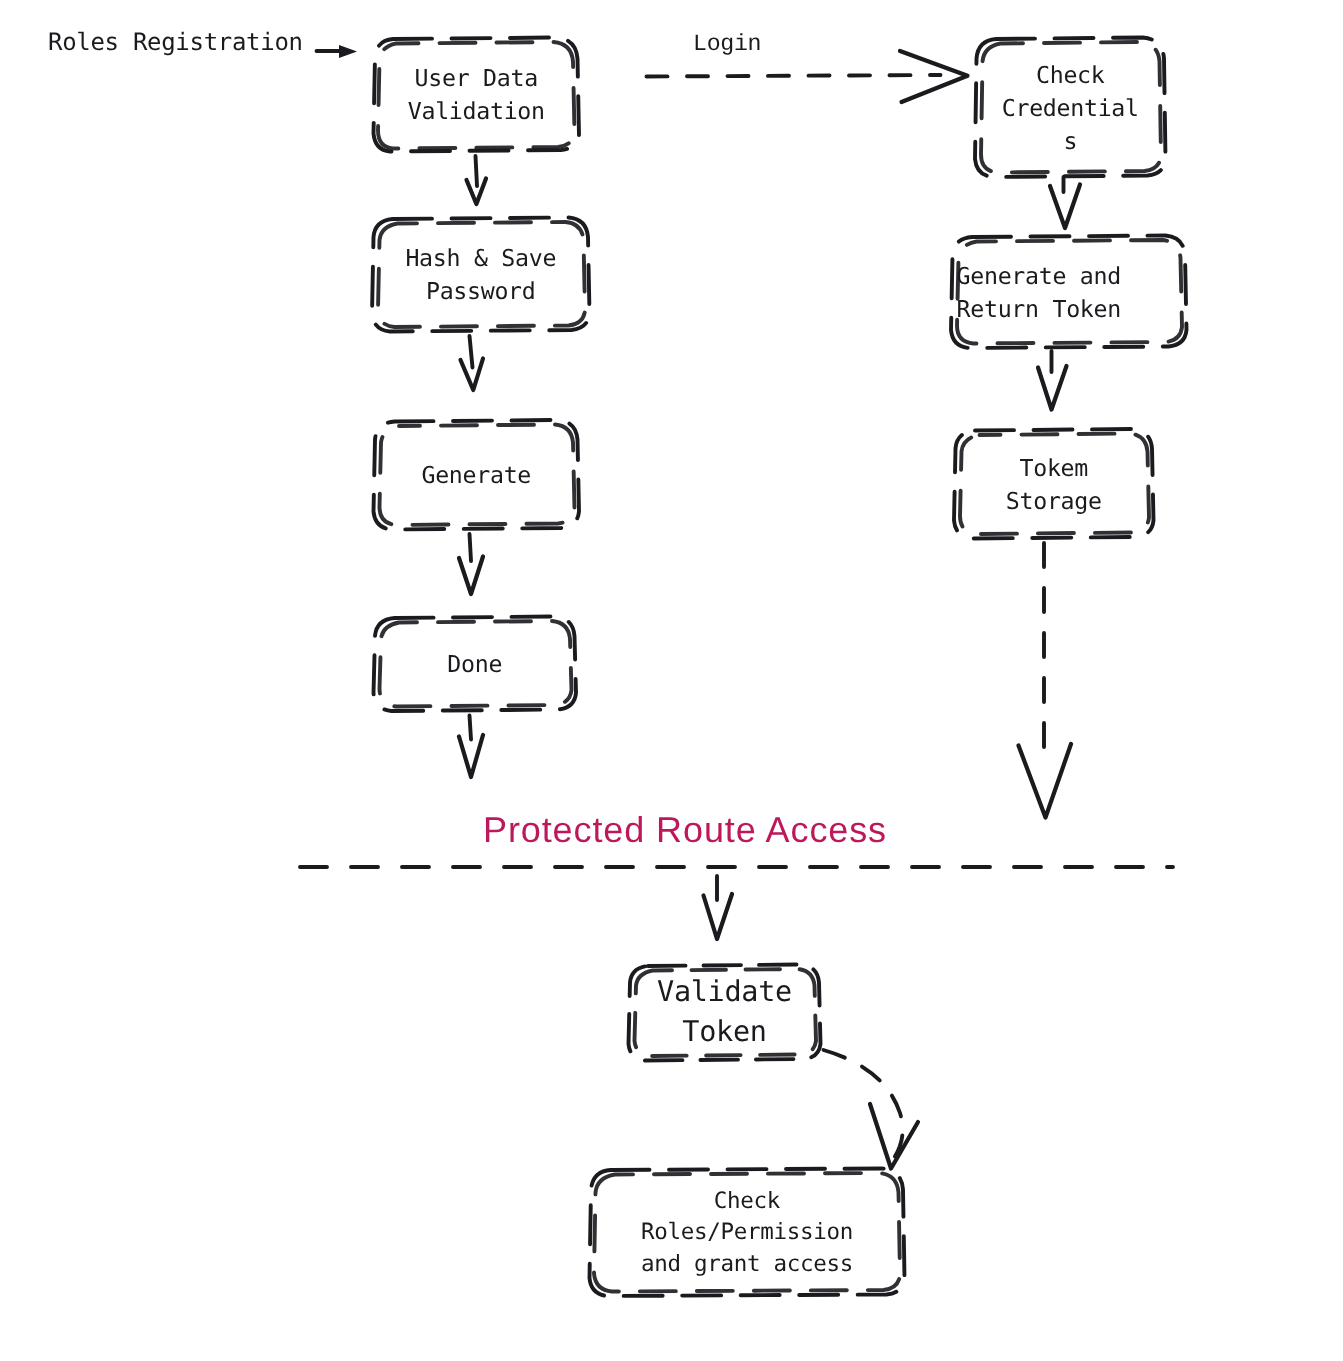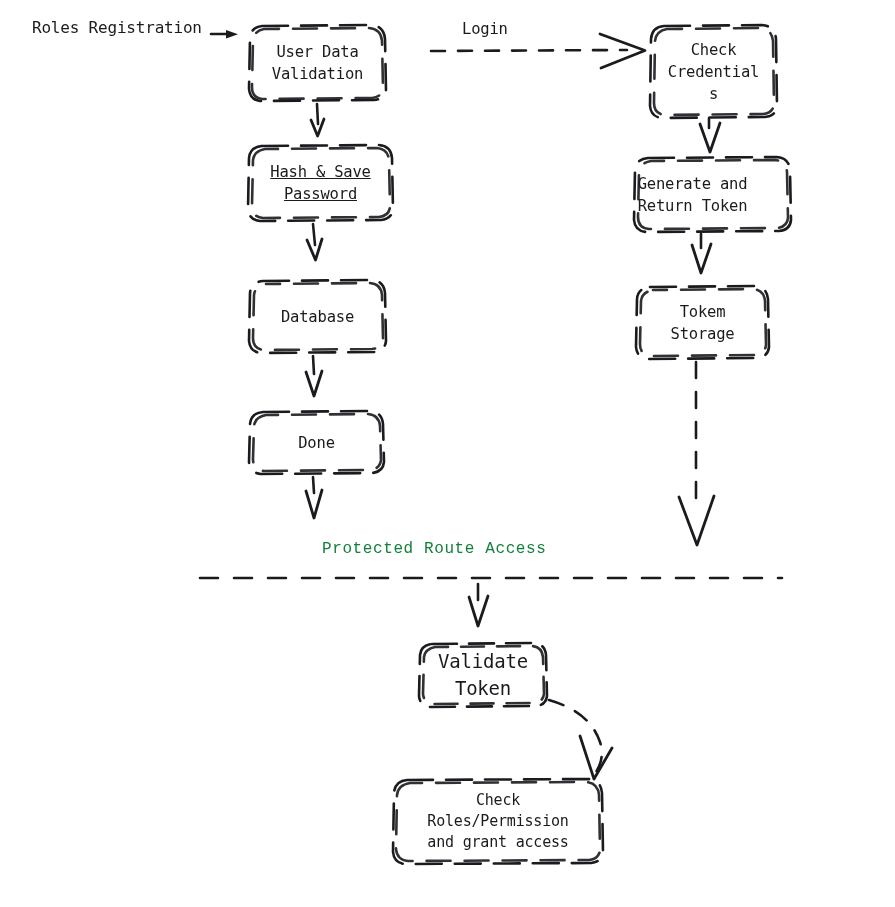--- a/index.html
+++ b/index.html
@@ -26,24 +26,24 @@
   .edge-label{
     position:absolute;
     font-family:"DejaVu Sans Mono","Liberation Mono",monospace;
     font-size:15.5px;
     color:#1b1b1f;
     white-space:nowrap;
     letter-spacing:-0.2px;
   }
   .section-title{
     position:absolute;
-    font-family:Liberation Mono, monospace;
-    font-size:16px;
+    font-family:Liberation Sans, sans-serif;
+    font-size:24px;
     letter-spacing:0.6px;
-    color:#15803d;
+    color:#be185d;
     white-space:nowrap;
   }
   .free-label{
     position:absolute;
     font-family:"DejaVu Sans Mono","Liberation Mono",monospace;
     font-size:16px;
     letter-spacing:-0.2px;
     color:#1b1b1f;
     white-space:nowrap;
   }
@@ -161,29 +161,29 @@
   </g>
 
   <g>
     <path class="ln" stroke-dasharray="15 13" d="M549,700 Q590,712 600,742 Q605,758 596,772"></path>
     <path class="hd" stroke-width="3" d="M580,736 L594,779 L612,748"></path>
   </g>
 </svg>
 
 <div class="free-label" style="left:32px;top:18px;">Roles Registration</div>
 
-<div class="edge-label" style="left:462px;top:20px;">Login</div>
+<div class="edge-label" style="left:462px;top:20px;font-family:Liberation Mono, monospace;">Login</div>
 
 <div class="node" style="left:249px;top:25px;width:137px;height:76px;">User Data
 Validation</div>
 
-<div class="node" style="left:248px;top:145px;width:145px;height:76px;text-decoration:underline;">Hash &amp; Save
+<div class="node" style="left:248px;top:145px;width:145px;height:76px;">Hash &amp; Save
 Password</div>
 
-<div class="node" style="left:249px;top:280px;width:137px;height:73px;">Database</div>
+<div class="node" style="left:249px;top:280px;width:137px;height:73px;">Generate</div>
 
 <div class="node" style="left:249px;top:411px;width:135px;height:63px;">Done</div>
 
 <div class="node" style="left:650px;top:25px;width:127px;height:93px;">Check
 Credential
 s</div>
 
 <div class="node" style="left:614px;top:157px;width:157px;height:75px;">Generate and
 Return Token</div>
 

